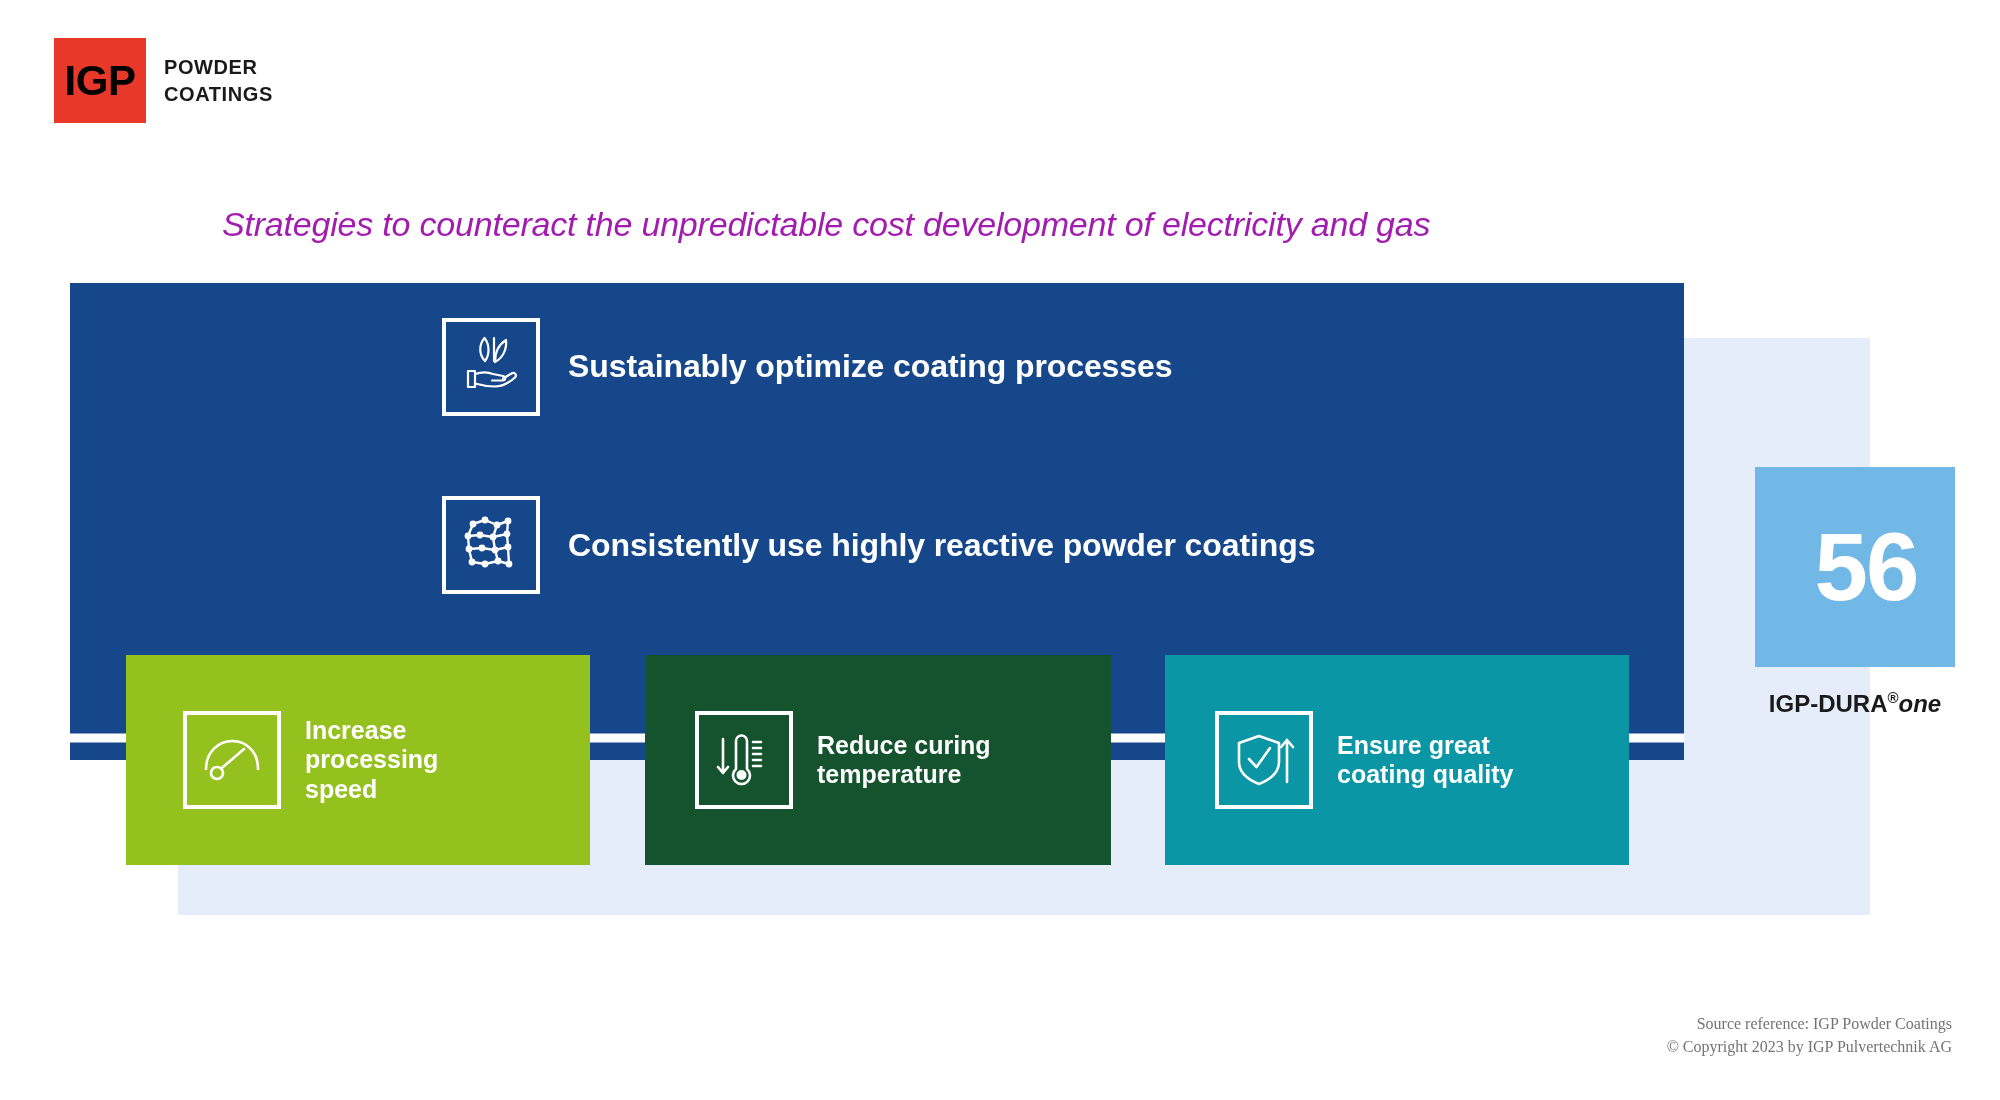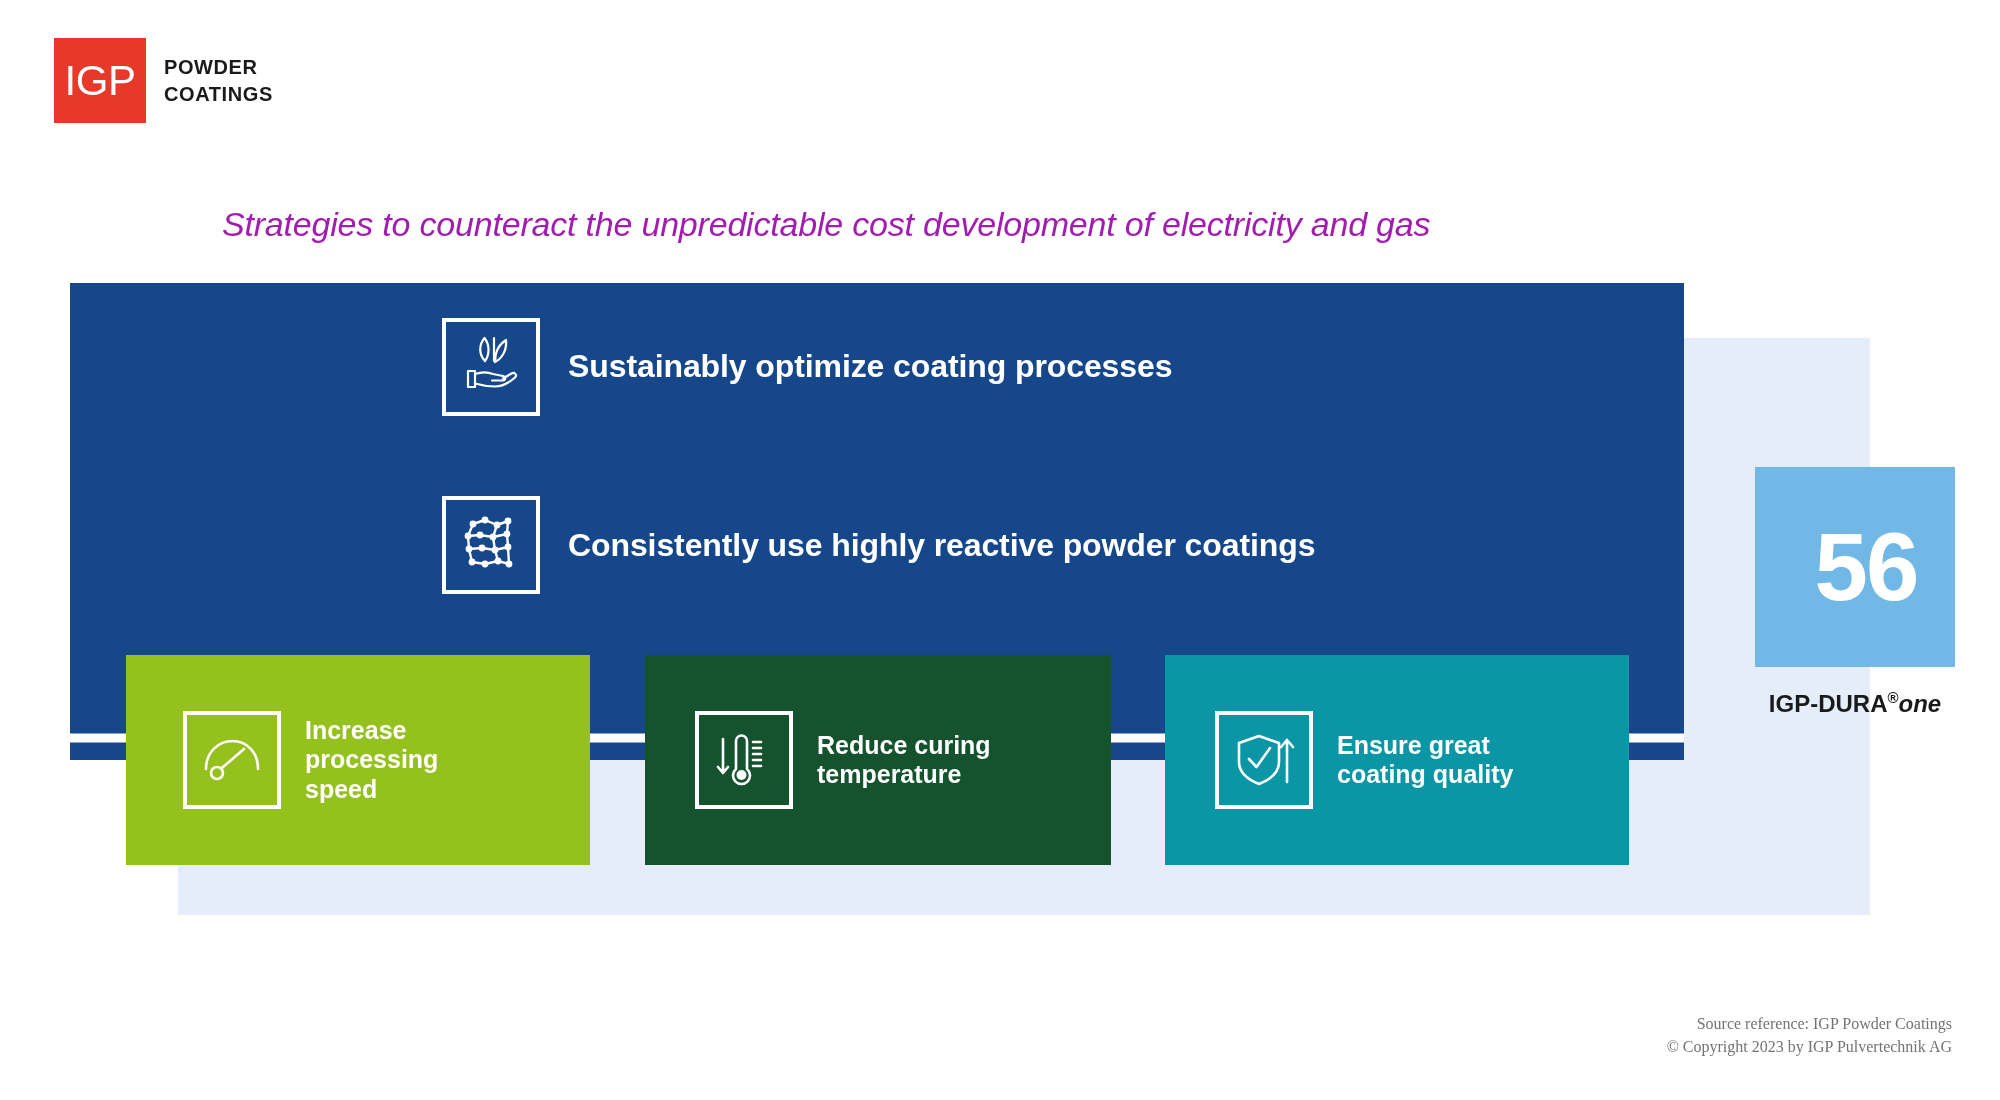--- a/index.html
+++ b/index.html
@@ -6,21 +6,21 @@
   html,body { width:2000px; height:1100px; background:#ffffff; overflow:hidden; }
   body { font-family:"Liberation Sans", sans-serif; position:relative; }
 
   
   #logo-block { position:absolute; left:54px; top:38px; display:flex; align-items:stretch; }
   #logo-mark {
     width:92px; height:85px; background:#E8382A;
     display:flex; align-items:center; justify-content:center;
   }
   #logo-mark-text {
-    color:#ffffff; font-size:42px; font-weight:normal; letter-spacing:-0.5px;
+    color:#000000; font-size:42px; font-weight:bold; letter-spacing:-0.5px;
     line-height:1; font-family:"Liberation Sans", sans-serif;
   }
   #logo-words {
     margin-left:18px; display:flex; flex-direction:column; justify-content:center;
     color:#1A1A1A; font-size:20px; font-weight:bold; letter-spacing:0.6px; line-height:1.32;
   }
 
   
   #headline {
     position:absolute; left:222px; top:205px;

